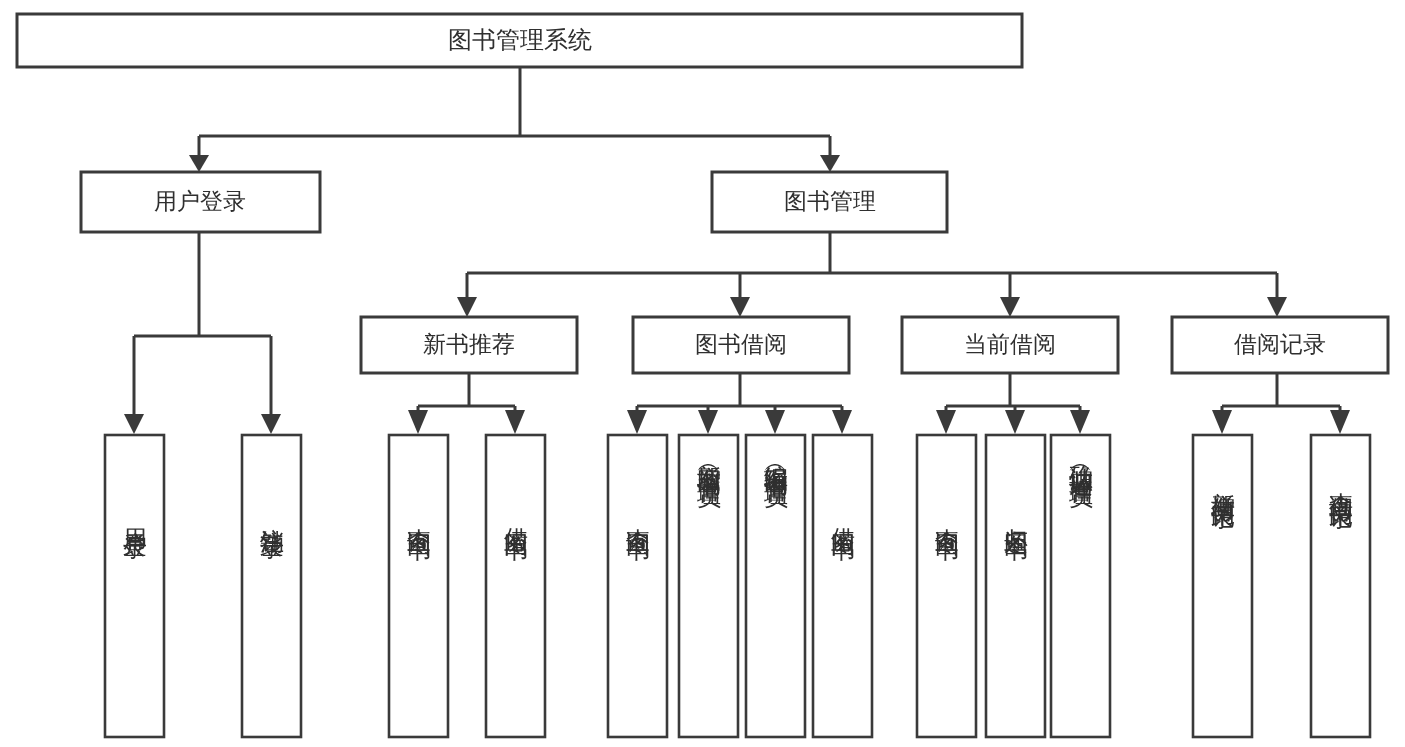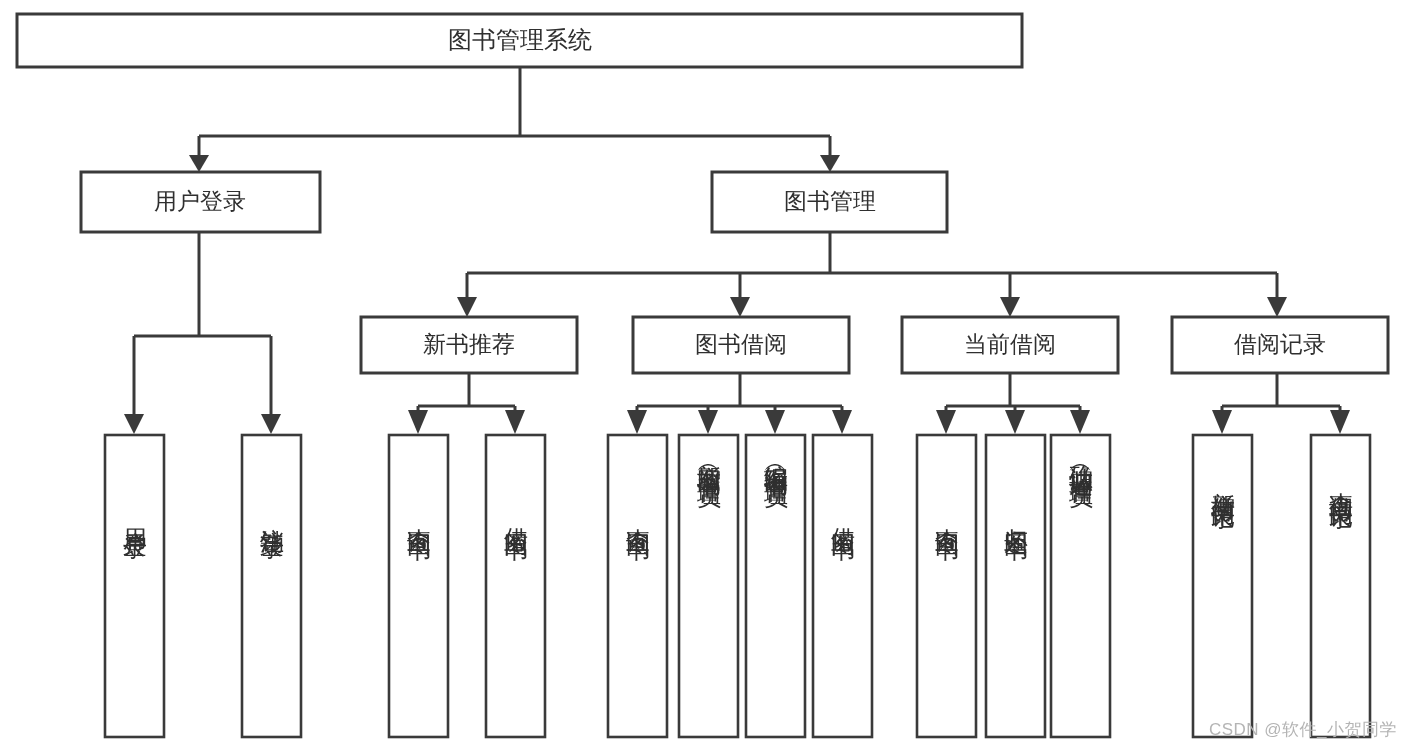--- a/index.html
+++ b/index.html
@@ -240,15 +240,14 @@
   <div class="leaf-label-wrap" style="left:1051px; top:435px; width:59px; height:302px;">
     <span class="leaf-label" style="margin-top:10px;">确认归还（管理员）</span>
   </div>
   <div class="leaf-label-wrap" style="left:1193px; top:435px; width:59px; height:302px;">
     <span class="leaf-label" style="margin-top:38px;">新增借阅记录</span>
   </div>
   <div class="leaf-label-wrap" style="left:1311px; top:435px; width:59px; height:302px;">
     <span class="leaf-label" style="margin-top:38px;">查询借阅记录</span>
   </div>
 
-  <div class="watermark">CSDN @软件_小贺同学</div>
 
 </div>
 
 </body></html>

